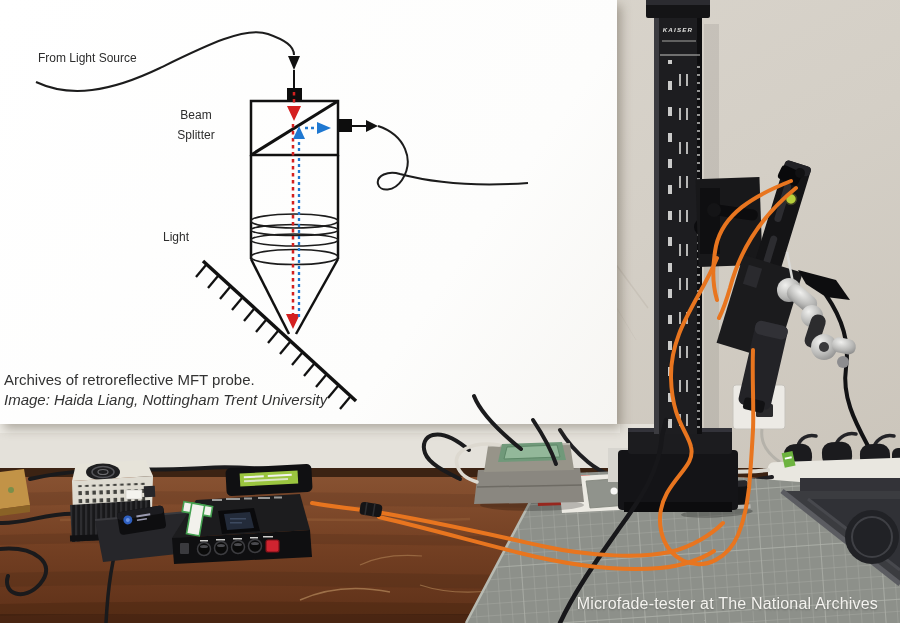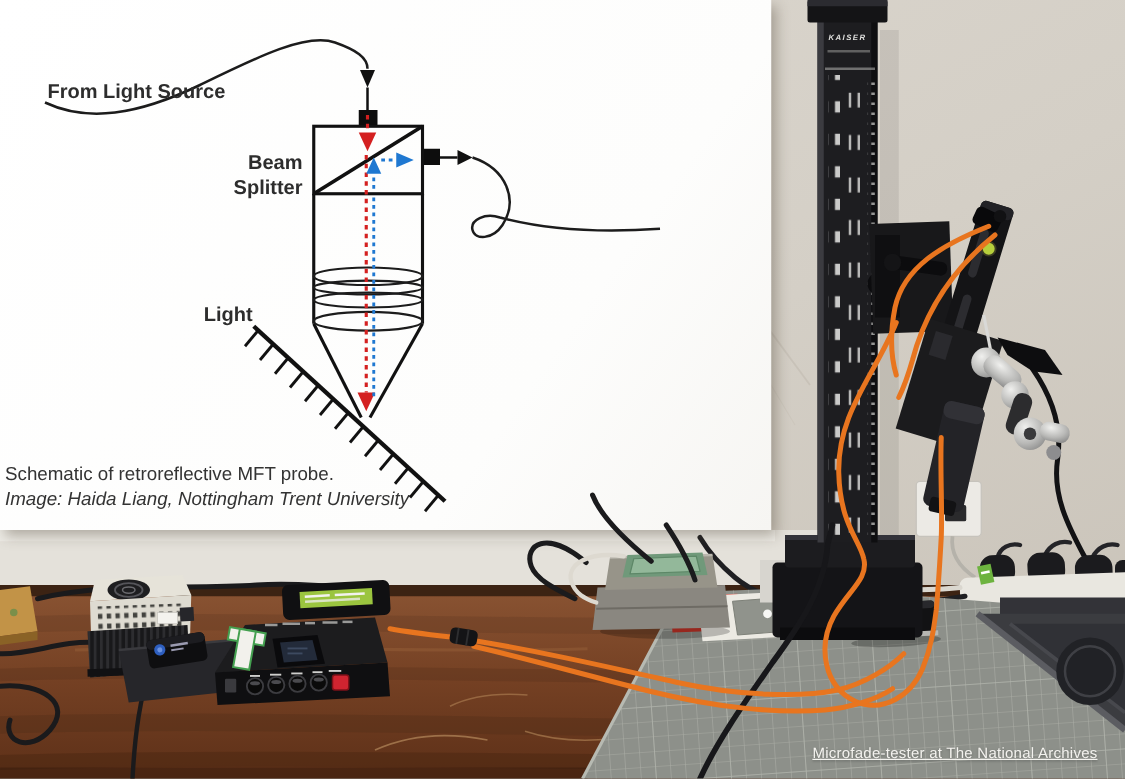--- a/index.html
+++ b/index.html
@@ -3,28 +3,28 @@
 <meta charset="utf-8">
 <style>
   html,body{margin:0;padding:0;background:#222;}
   .stage{position:relative;width:900px;height:623px;overflow:hidden;
          background:#d6d1c8;font-family:"Liberation Sans",sans-serif;}
   .stage svg{position:absolute;left:0;top:0;}
   .panel{position:absolute;left:0;top:0;width:617px;height:424px;
          background:linear-gradient(125deg,#ffffff 0%,#fdfdfc 70%,#f6f5f2 100%);
          box-shadow:4px 5px 10px rgba(75,65,50,.38);}
   .panel svg{position:absolute;left:0;top:0;}
-  .lbl{position:absolute;color:#2d2d2d;font-weight:700;font-size:16px;
-       line-height:20px;white-space:pre-line;margin-top:16px;}
-  .lbl.right{text-align:right;}
+  .lbl{position:absolute;color:#2d2d2d;font-weight:400;font-size:12px;
+       line-height:20px;white-space:pre-line;}
+  .lbl.right{text-align:center;}
   .cap{position:absolute;color:#333;font-size:15px;line-height:19px;}
   .cap.italic{font-style:italic;}
   .photo-cap{position:absolute;right:22px;top:595px;color:#f4f3ef;
-             font-size:12px;letter-spacing:.2px;
-             text-shadow:0 1px 2px rgba(0,0,0,.28);text-decoration:underline;}
+             font-size:16px;letter-spacing:.2px;
+             text-shadow:0 1px 2px rgba(0,0,0,.28);}
 </style>
 </head>
 <body>
 
 <div class="stage">
 
   <svg width="900" height="623" viewBox="0 0 900 623">
     <defs>
       <linearGradient id="wallg" x1="0" y1="0" x2="1" y2="1">
         <stop offset="0" stop-color="#ddd8d0"></stop>
@@ -380,21 +380,21 @@
             <line x1="338" y1="386" x2="328" y2="398"></line>
           <line x1="350" y1="397" x2="340" y2="409"></line>
         </g>
       </g>
     </svg>
 
     <div class="lbl" style="left:38px;top:48px;">From Light Source</div>
     <div class="lbl right" style="left:150px;top:105px;width:92px;">Beam
 Splitter</div>
     <div class="lbl" style="left:163px;top:227px;">Light</div>
-    <div class="cap" style="left:4px;top:370px;">Schematic of retroreflective MFT probe.</div>
+    <div class="cap" style="left:4px;top:370px;">Archives of retroreflective MFT probe.</div>
     <div class="cap italic" style="left:4px;top:390px;">Image: Haida Liang, Nottingham Trent University</div>
   </div>
 
   <svg width="900" height="623" viewBox="0 0 900 623">
 
     <g fill="none" stroke-linecap="round">
       <path d="M474,396 C481,414 500,432 521,449" stroke="#1b1b1d" stroke-width="4"></path>
       <path d="M469,450 C437,423 419,436 425,453 C429,464 446,472 460,479" stroke="#1b1b1d" stroke-width="4"></path>
       <path d="M499,445 C472,441 453,451 457,465 C460,475 468,479 477,482" stroke="#ddd9d0" stroke-width="3.5"></path>
       <path d="M533,420 C545,438 552,452 556,464" stroke="#1b1b1d" stroke-width="4"></path>

